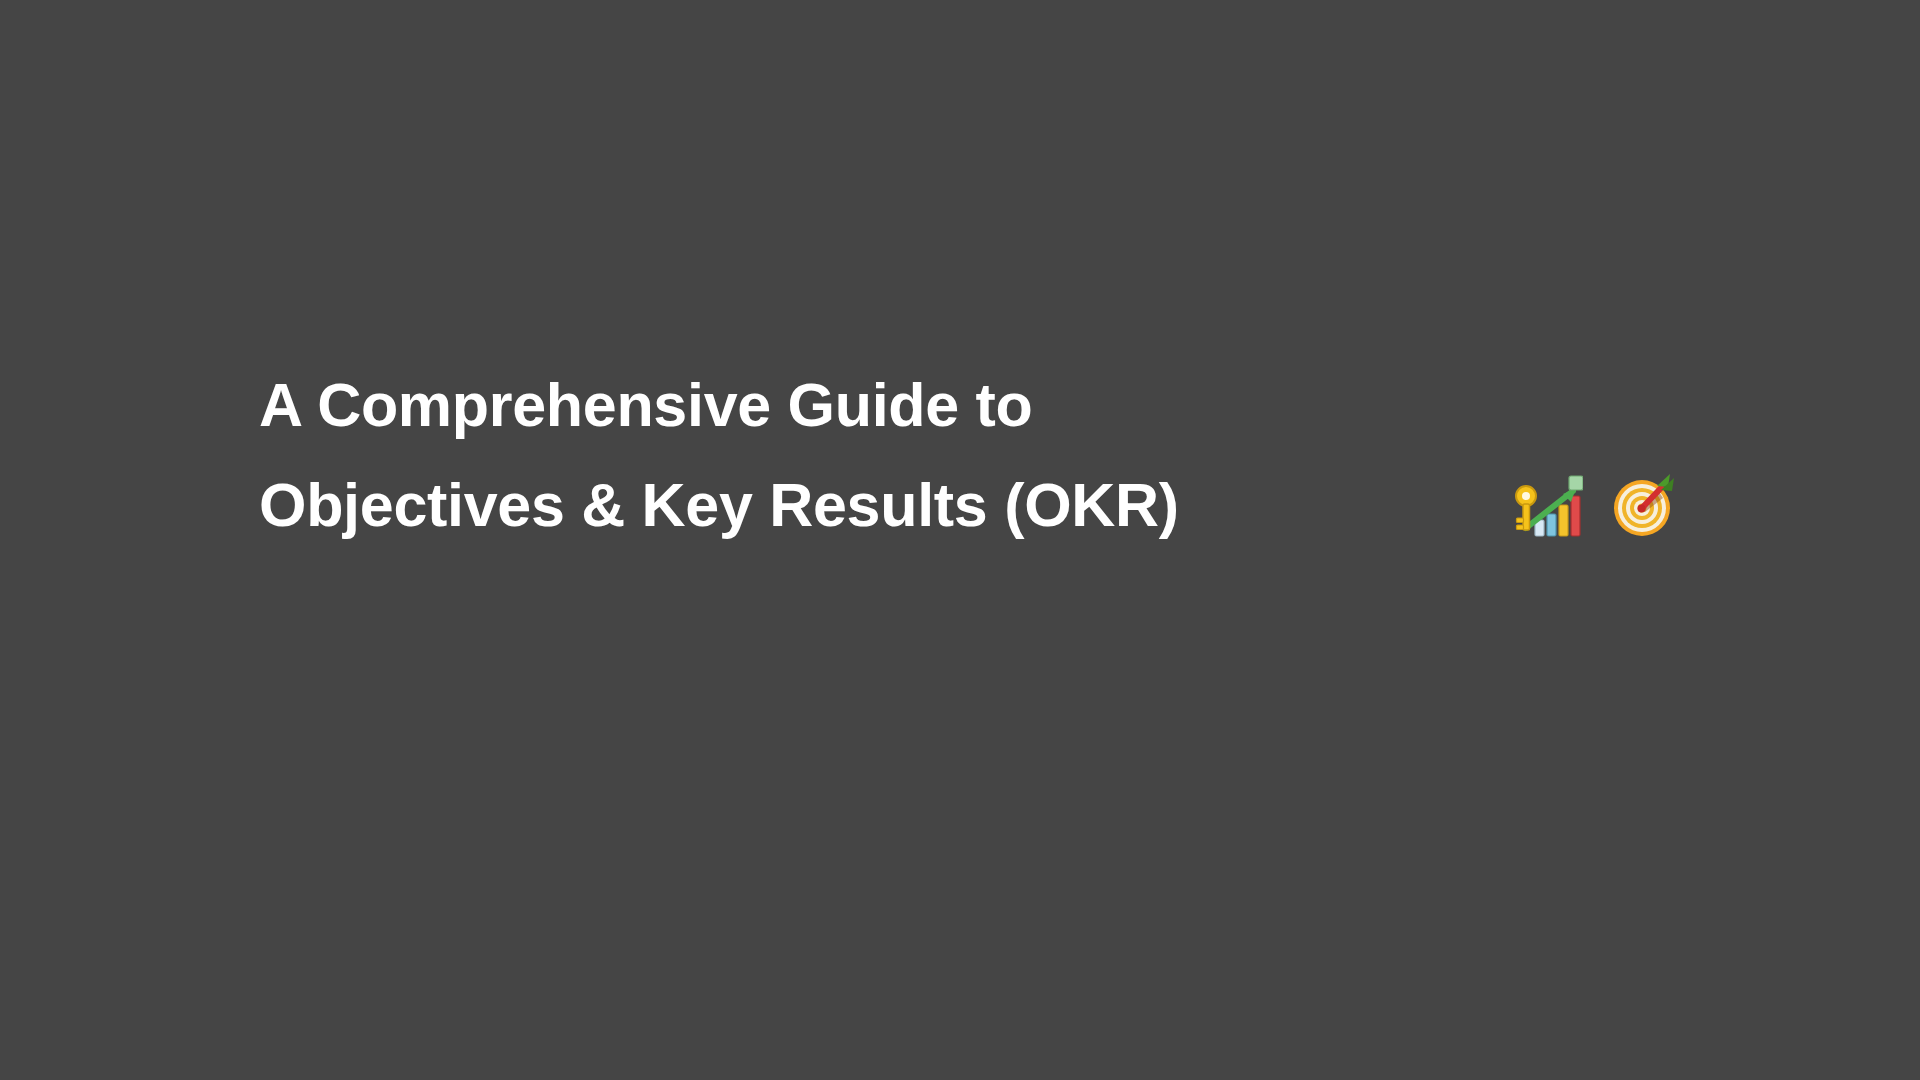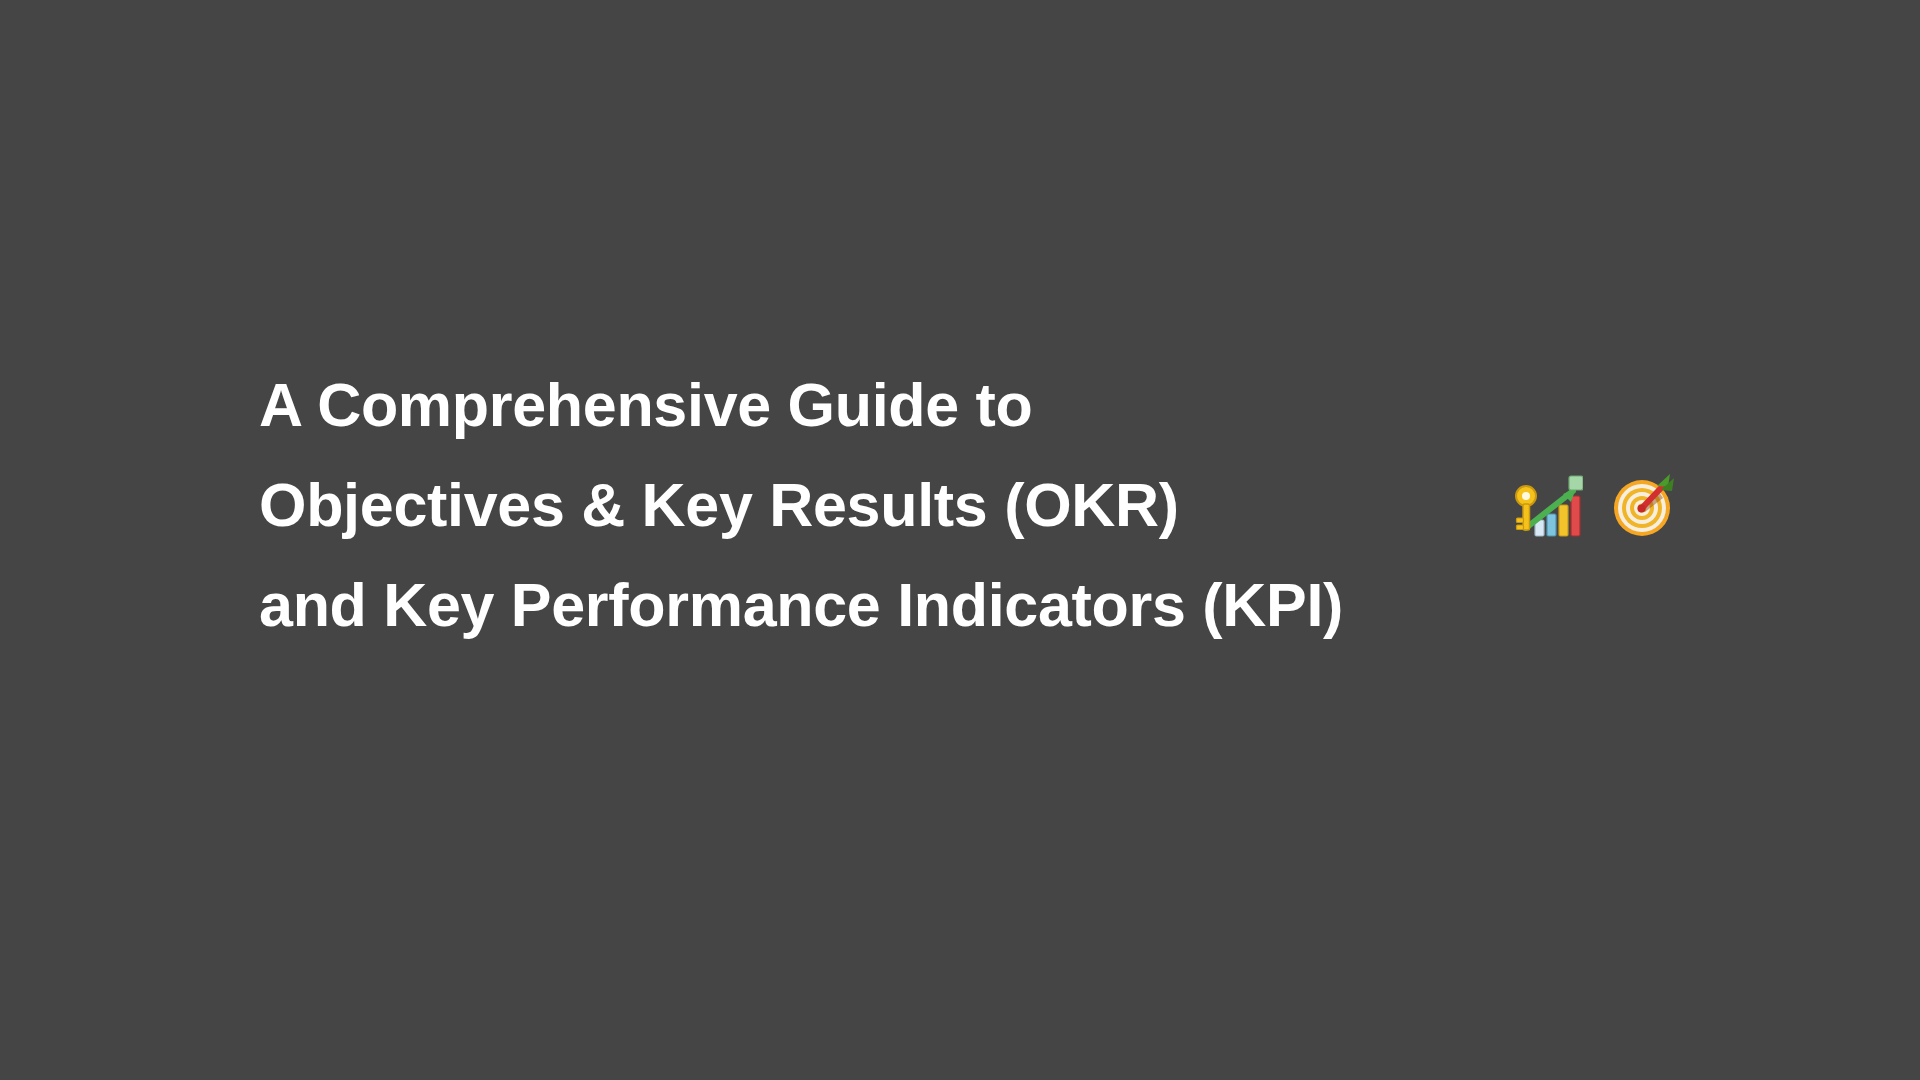--- a/index.html
+++ b/index.html
@@ -120,18 +120,15 @@
             <path d="M48 16 L61 4 L59 17 Z" fill="#4C9A2A"></path>
             <path d="M52 20 L65 8 L63 21 Z" fill="#3E7F22"></path>
 
             <circle cx="32.5" cy="38.5" r="4" fill="#C62828"></circle>
           </svg>
         </span>
 
       </span>
     </div>
 
-    <div class="title-line" style="color: rgb(255, 255, 255);">
-      <span class="title-text">and Key Performance Indicators (KPI)</span>
-    </div>
 
   </div>
 </div>
 
 </body></html>

